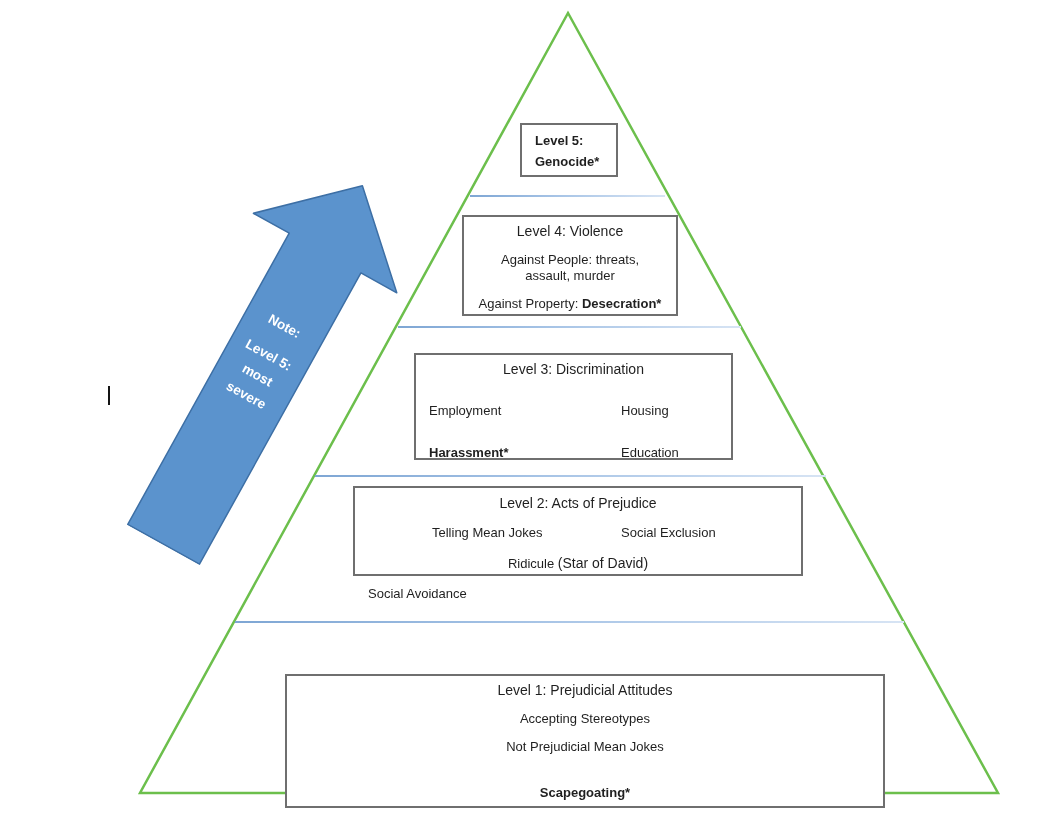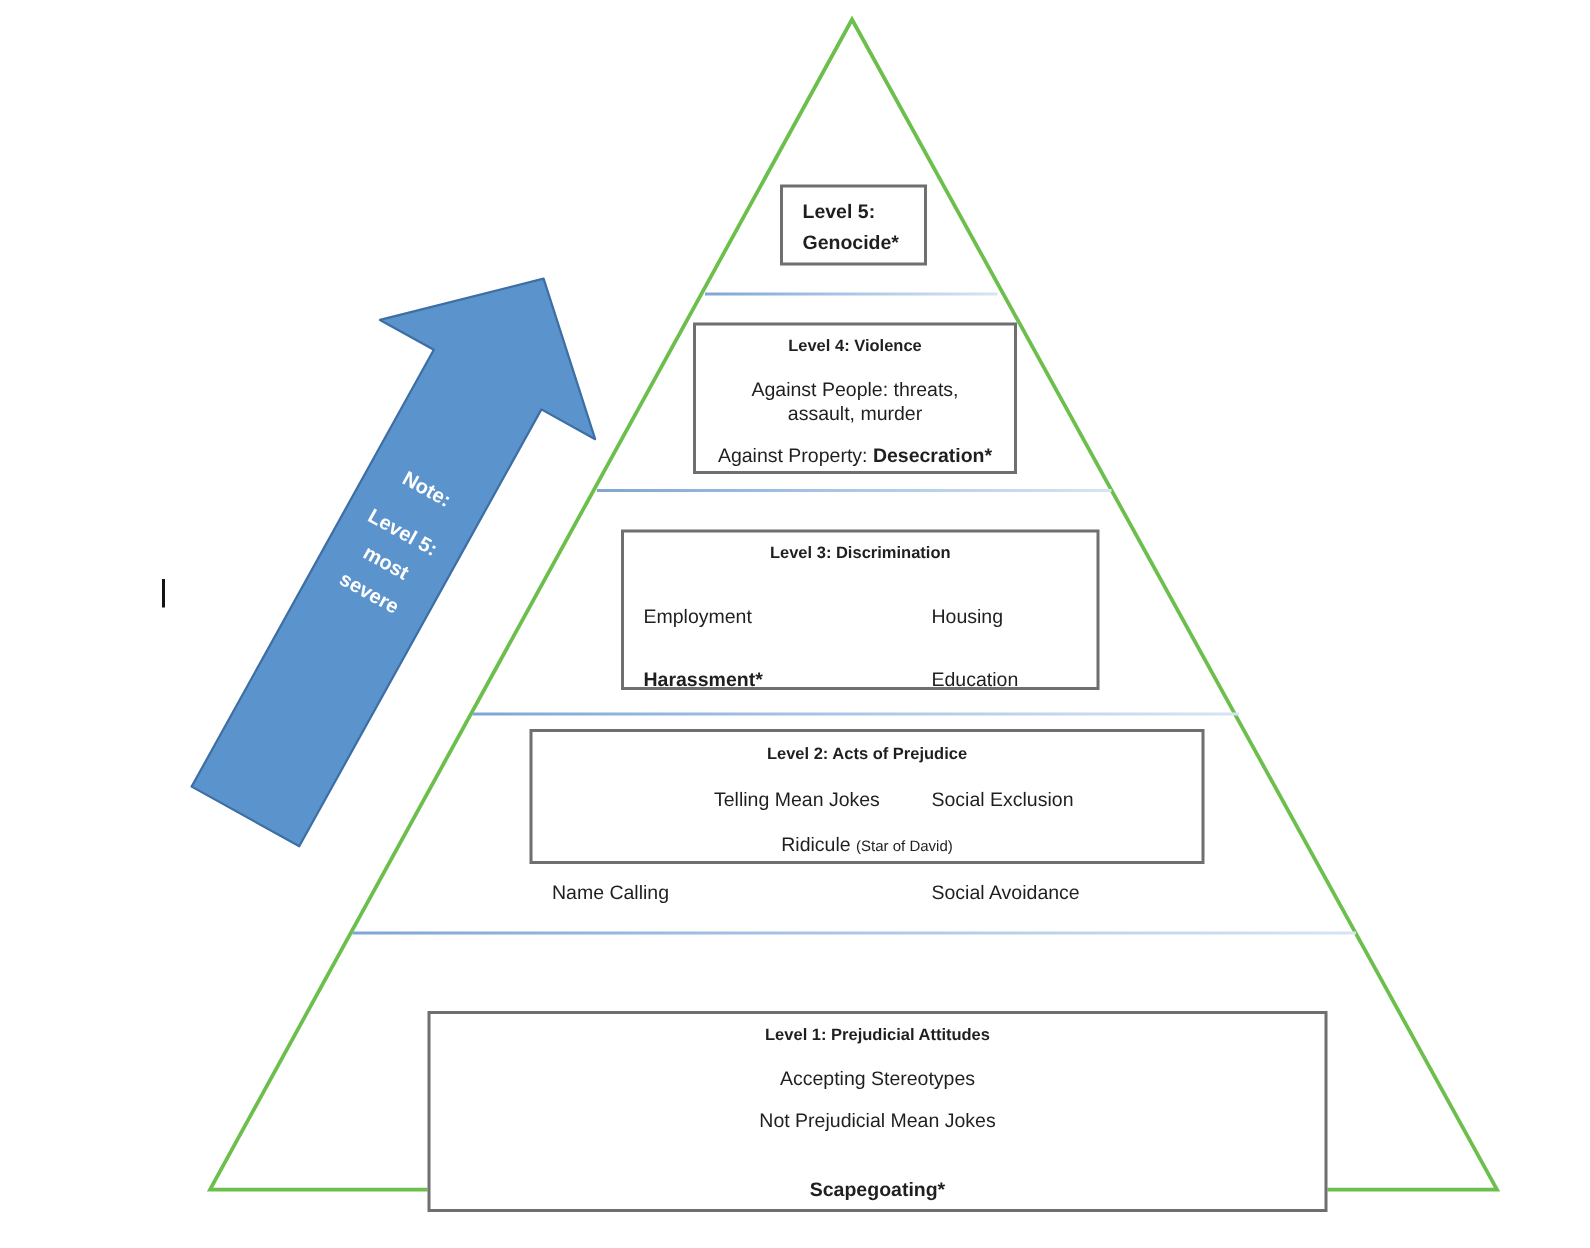--- a/index.html
+++ b/index.html
@@ -35,24 +35,24 @@
   
   .lvl {
     position: absolute;
     box-sizing: border-box;
     border: 2px solid #6f6f6f;
     background: #ffffff;
     font-size: 13px;
     line-height: 16px;
     color: #1f1f1f;
   }
-  .hdr { font-weight: bold; text-align: center; font-size: 11px; }
+  .hdr { font-weight: normal; text-align: center; font-size: 14px; }
   .b   { font-weight: bold; }
   .cen { text-align: center; }
-  .small { font-size: 10px; }
+  .small { font-size: 14px; }
 
   .box5 { left: 520px; top: 123px; width: 98px;  height: 54px;  padding: 8px 0 0 13px; }
   .box5 .line2 { margin-top: 5px; }
 
   .box4 { left: 462px; top: 215px; width: 216px; height: 101px; padding-top: 6px; }
   .box4 .r1 { margin-top: 13px; }
   .box4 .r3 { margin-top: 12px; }
 
   .box3 { left: 414px; top: 353px; width: 319px; height: 107px; padding-top: 6px; }
   .grid3 {
@@ -61,21 +61,21 @@
     padding-left: 13px;
     margin-top: 26px;
   }
 
   .box2 { left: 353px; top: 486px; width: 450px; height: 90px; padding-top: 7px; }
   .grid2 {
     display: grid;
     grid-template-columns: 1fr 180px;
     margin-top: 14px;
   }
-  .pl77 { padding-left: 77px; margin-left: 44px; }
+  .pl77 { padding-left: 77px; }
   .pl13 { padding-left: 13px; }
   .box2 .rowc { margin-top: 14px; }
 
   .box1 { left: 285px; top: 674px; width: 600px; height: 134px; padding-top: 6px; }
   .box1 .r1 { margin-top: 13px; }
   .box1 .r2 { margin-top: 12px; }
   .box1 .r3 { margin-top: 30px; }
 
   
   .arrow-wrap {
@@ -165,21 +165,20 @@
   <div class="lvl box2">
     <div class="hdr">Level 2: Acts of Prejudice</div>
     <div class="grid2 pl77">
       <span>Telling Mean Jokes</span>
       <span>Social Exclusion</span>
     </div>
     <div class="cen rowc">
       <span>Ridicule </span><span class="small">(Star of David)</span>
     </div>
     <div class="grid2 pl13">
-      <span>Name Calling</span>
       <span>Social Avoidance</span>
     </div>
   </div>
 
   <div class="lvl box1">
     <div class="hdr">Level 1: Prejudicial Attitudes</div>
     <div class="cen r1">Accepting Stereotypes</div>
     <div class="cen r2">Not Prejudicial Mean Jokes</div>
     <div class="cen r3 b">Scapegoating*</div>
   </div>

